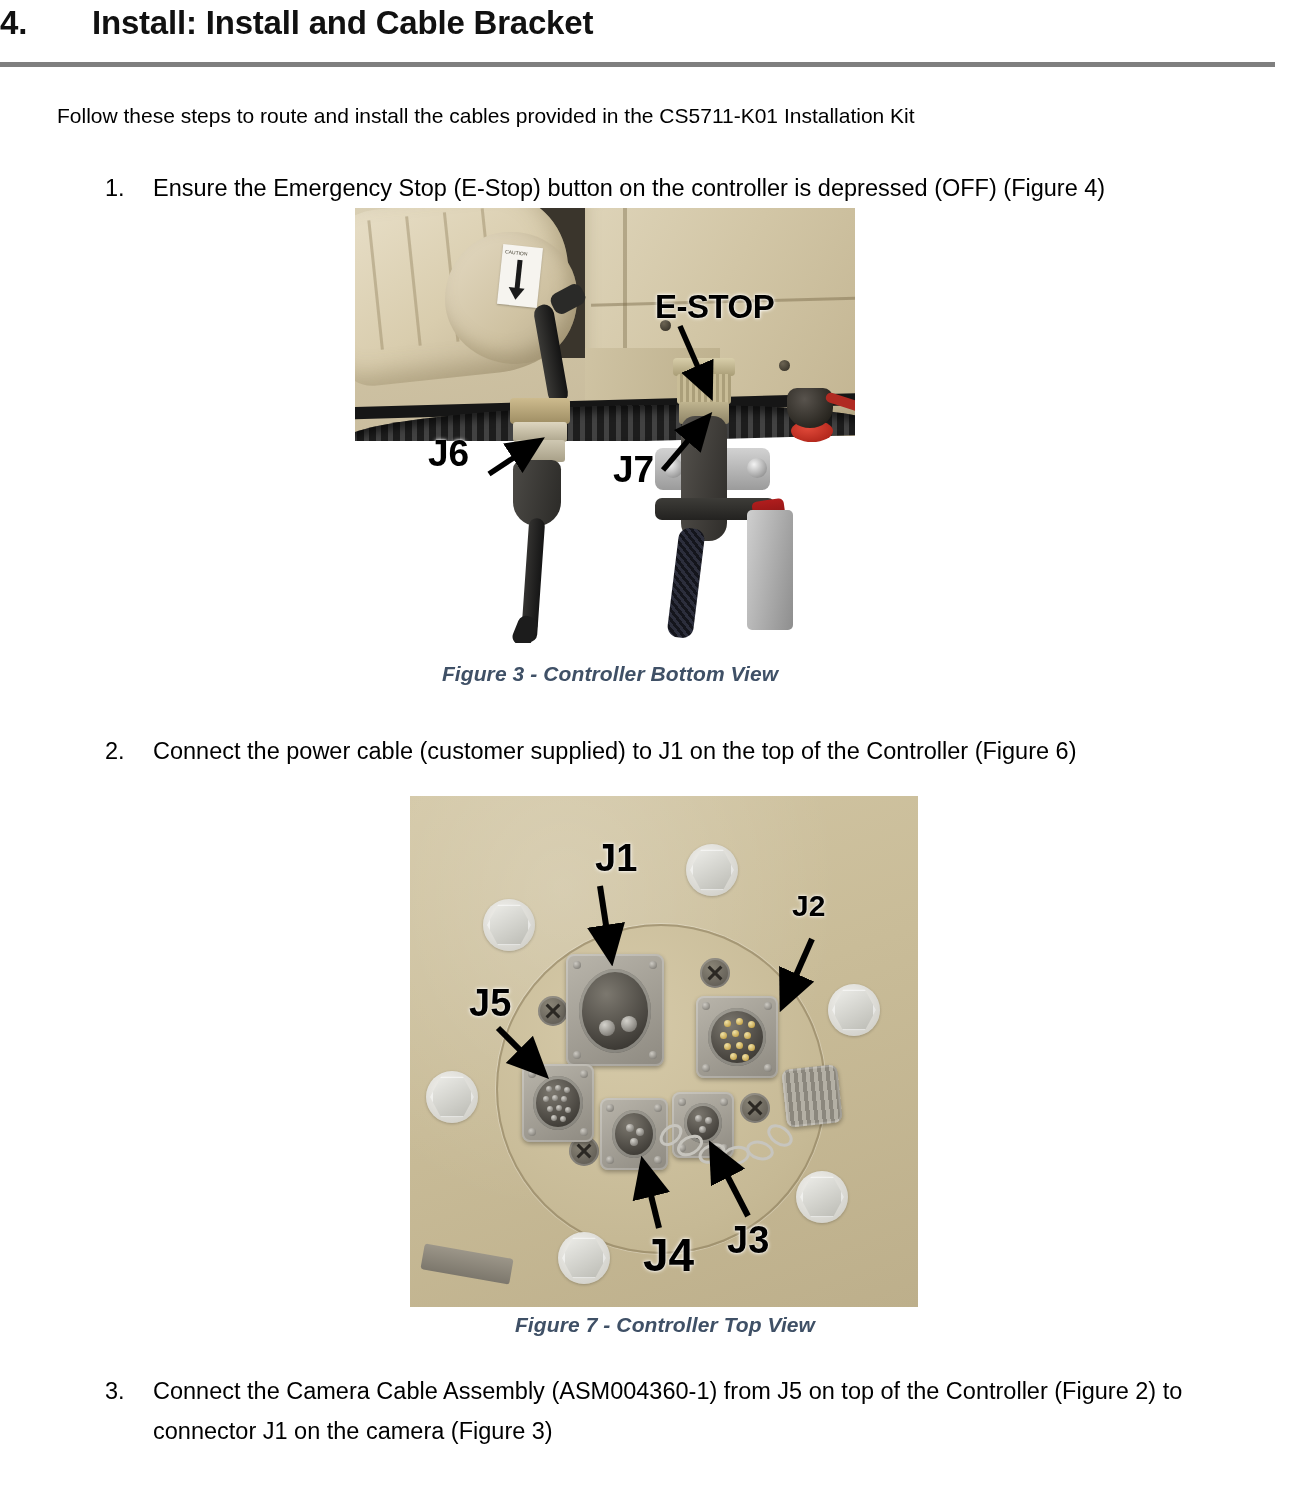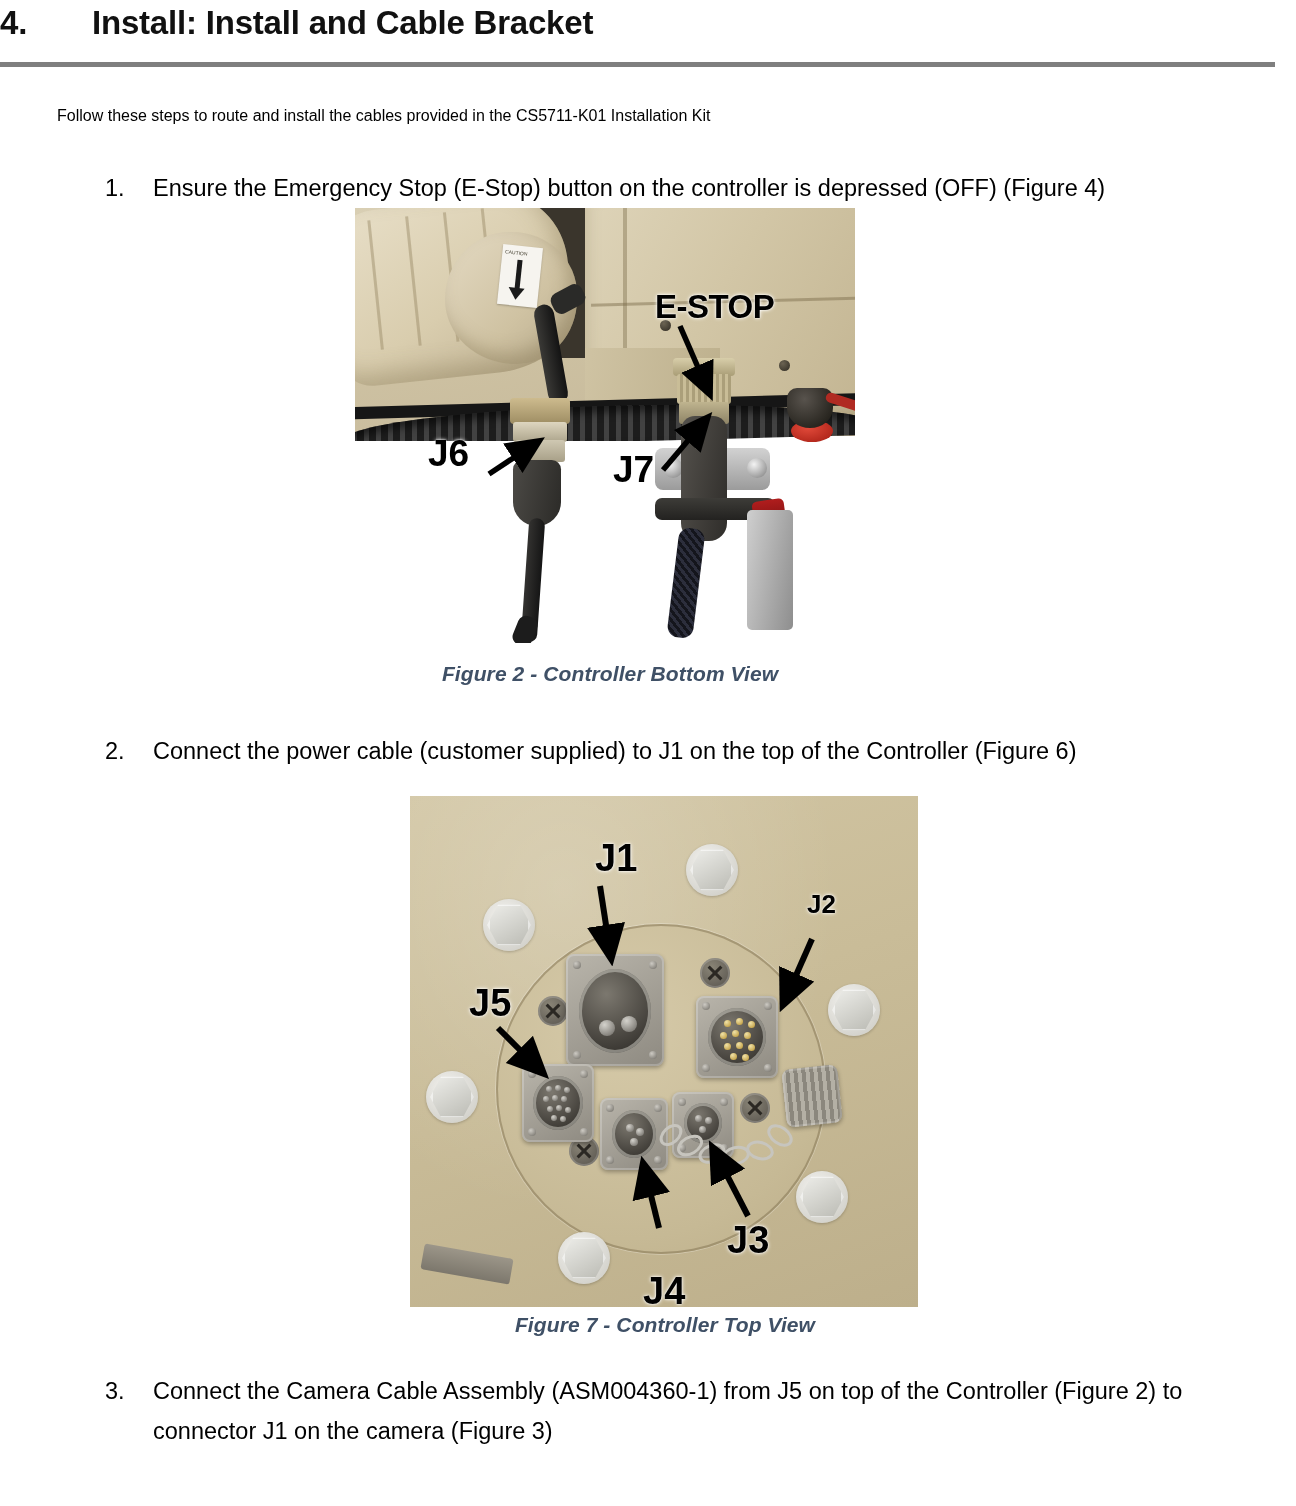--- a/index.html
+++ b/index.html
@@ -44,21 +44,21 @@
     height: 5px;
     background: #7F7F7F;
   }
 
   
   .intro {
     position: absolute;
     left: 57px;
     top: 99px;
     width: 1180px;
-    font-size: 16px;
+    font-size: 21px;
     line-height: 34px;
     color: #000000;
   }
 
   .step {
     position: absolute;
     display: flex;
     font-size: 23.5px;
     line-height: 40px;
     color: #000000;
@@ -461,21 +461,21 @@
   <svg class="arrow-svg" style="left:0; top:0; width:500px; height:435px;">
     <line x1="134" y1="266" x2="178" y2="237" stroke="#000" stroke-width="5.5" marker-end="url(#ah)"></line>
   </svg>
 
   <div class="ph-label" style="left:258px; top:243px; font-size:37px;">J7</div>
   <svg class="arrow-svg" style="left:0; top:0; width:500px; height:435px;">
     <line x1="308" y1="262" x2="348" y2="215" stroke="#000" stroke-width="5.5" marker-end="url(#ah)"></line>
   </svg>
 </div>
 
-<div class="caption caption1">Figure 2 - Controller Bottom View</div>
+<div class="caption caption1">Figure 3 - Controller Bottom View</div>
 
 <div class="step step2">
   <span class="step-num">2.</span>
   <span class="step-text">Connect the power cable (customer supplied) to J1 on the top of the Controller (Figure 6)</span>
 </div>
 
 <div class="figure fig2">
   <div class="f2-plate"></div>
   <div class="f2-disc"></div>
 
@@ -591,31 +591,31 @@
   <div class="ph-label" style="left:185px; top:43px; font-size:38px;">J1</div>
   <svg class="arrow-svg" style="left:0; top:0; width:508px; height:511px;">
     <defs>
       <marker id="ah2" markerWidth="7" markerHeight="7" refX="4.4" refY="3.2" orient="auto">
         <path d="M0,0 L7,3.2 L0,6.4 z" fill="#000"></path>
       </marker>
     </defs>
     <line x1="190" y1="90" x2="200" y2="155" stroke="#000" stroke-width="6" marker-end="url(#ah2)"></line>
   </svg>
 
-  <div class="ph-label" style="left:382px; top:95px; font-size:26px;margin-left:15px;">J2</div>
+  <div class="ph-label" style="left:382px; top:95px; font-size:30px;">J2</div>
   <svg class="arrow-svg" style="left:0; top:0; width:508px; height:511px;">
     <line x1="402" y1="143" x2="376" y2="202" stroke="#000" stroke-width="6" marker-end="url(#ah2)"></line>
   </svg>
 
   <div class="ph-label" style="left:59px; top:188px; font-size:38px;">J5</div>
   <svg class="arrow-svg" style="left:0; top:0; width:508px; height:511px;">
     <line x1="88" y1="232" x2="128" y2="272" stroke="#000" stroke-width="6" marker-end="url(#ah2)"></line>
   </svg>
 
-  <div class="ph-label" style="left:233px; top:436px; font-size:38px;margin-top:40px;">J4</div>
+  <div class="ph-label" style="left:233px; top:436px; font-size:46px;">J4</div>
   <svg class="arrow-svg" style="left:0; top:0; width:508px; height:511px;">
     <line x1="249" y1="432" x2="235" y2="375" stroke="#000" stroke-width="6" marker-end="url(#ah2)"></line>
   </svg>
 
   <div class="ph-label" style="left:317px; top:425px; font-size:38px;">J3</div>
   <svg class="arrow-svg" style="left:0; top:0; width:508px; height:511px;">
     <line x1="338" y1="420" x2="306" y2="358" stroke="#000" stroke-width="6" marker-end="url(#ah2)"></line>
   </svg>
 </div>
 

